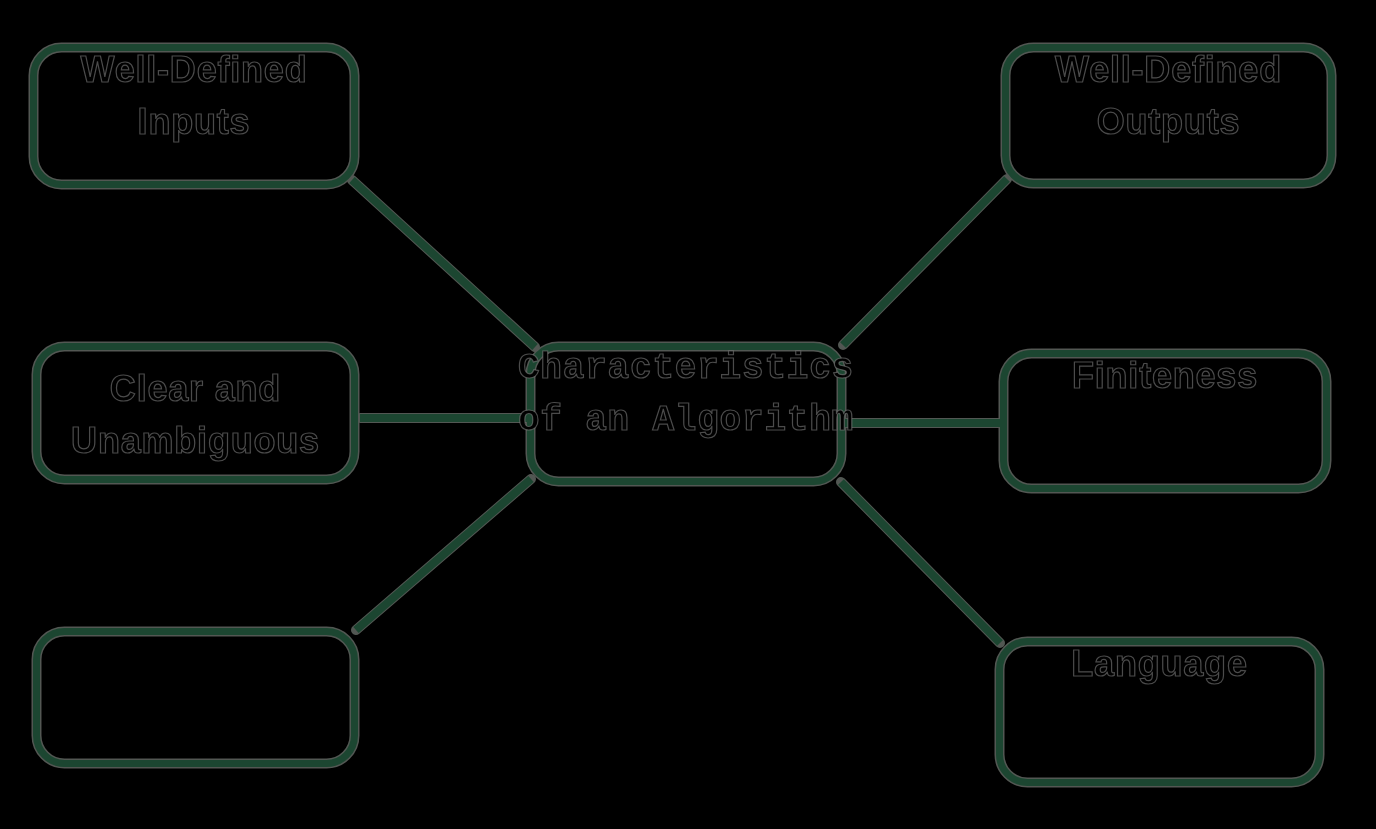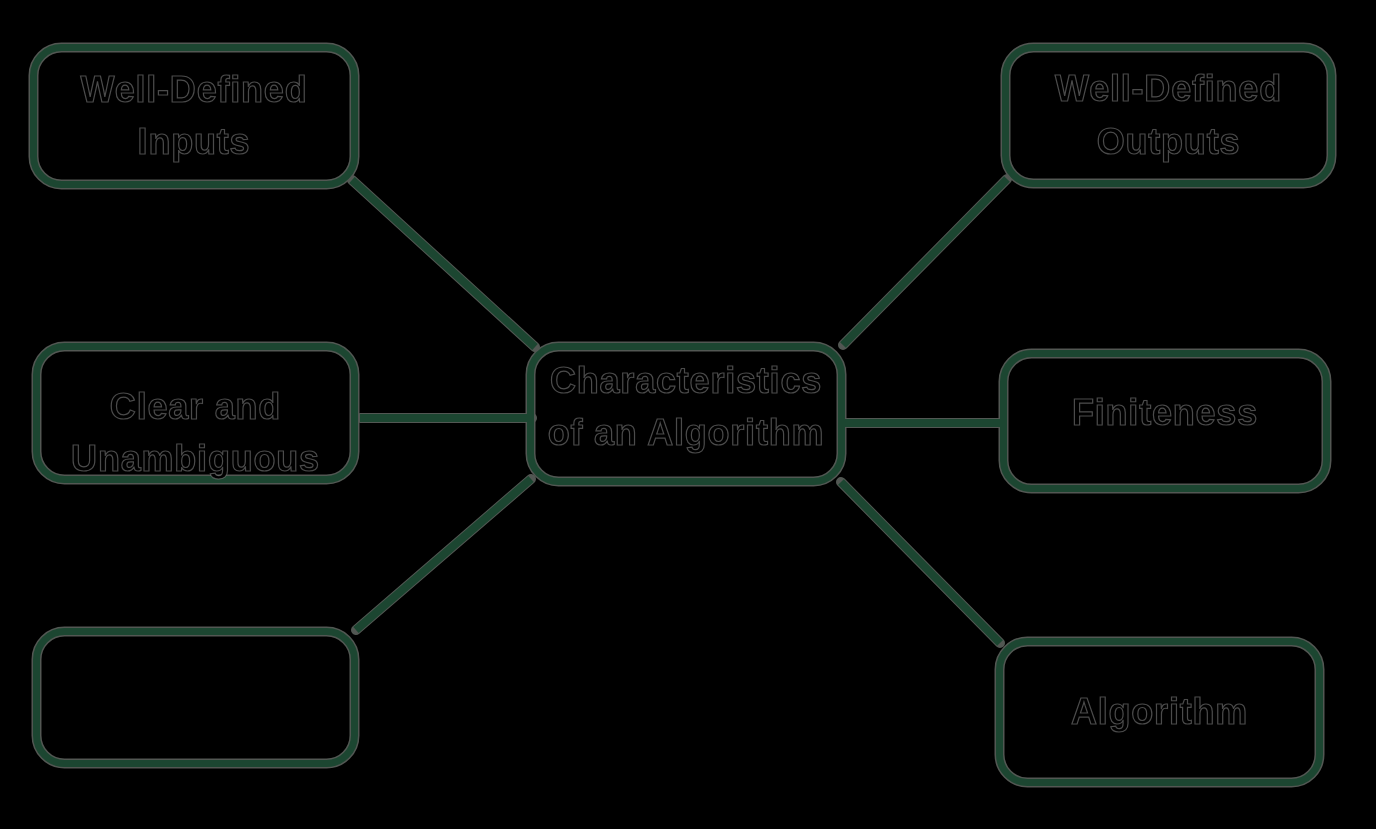--- a/index.html
+++ b/index.html
@@ -31,21 +31,20 @@
   .ink {
     stroke: #1c4631;
     fill: none;
   }
   .ink .r { stroke-width: 7; }
   .ink .ln { stroke-width: 8; stroke-linecap: butt; }
 
   .node-label {
     position: absolute;
     display: flex;
-    align-items: center;
     justify-content: center;
     text-align: center;
     pointer-events: none;
     border-radius: 28px;
   }
   .node-label span {
     white-space: pre-line;
     font-weight: bold;
     font-size: 36px;
     line-height: 1.45;
@@ -111,21 +110,21 @@
     <span>Clear and
 Unambiguous</span>
   </div>
 
   <div class="node-label" style="left:1000px; top:350px; width:330px; height:127px;">
     <span>Finiteness</span>
   </div>
 
 
   <div class="node-label" style="left:996px; top:638px; width:327px; height:148px;">
-    <span>Algorithm</span>
+    <span>Language</span>
   </div>
 
-  <div class="node-label" style="left:527px; top:343px; width:318px; height:128px;">
+  <div class="node-label" style="left:527px; top:343px; width:318px; height:128px;font-family:Liberation Mono, monospace;">
     <span>Characteristics
 of an Algorithm</span>
   </div>
 
 </div>
 
 </body></html>

